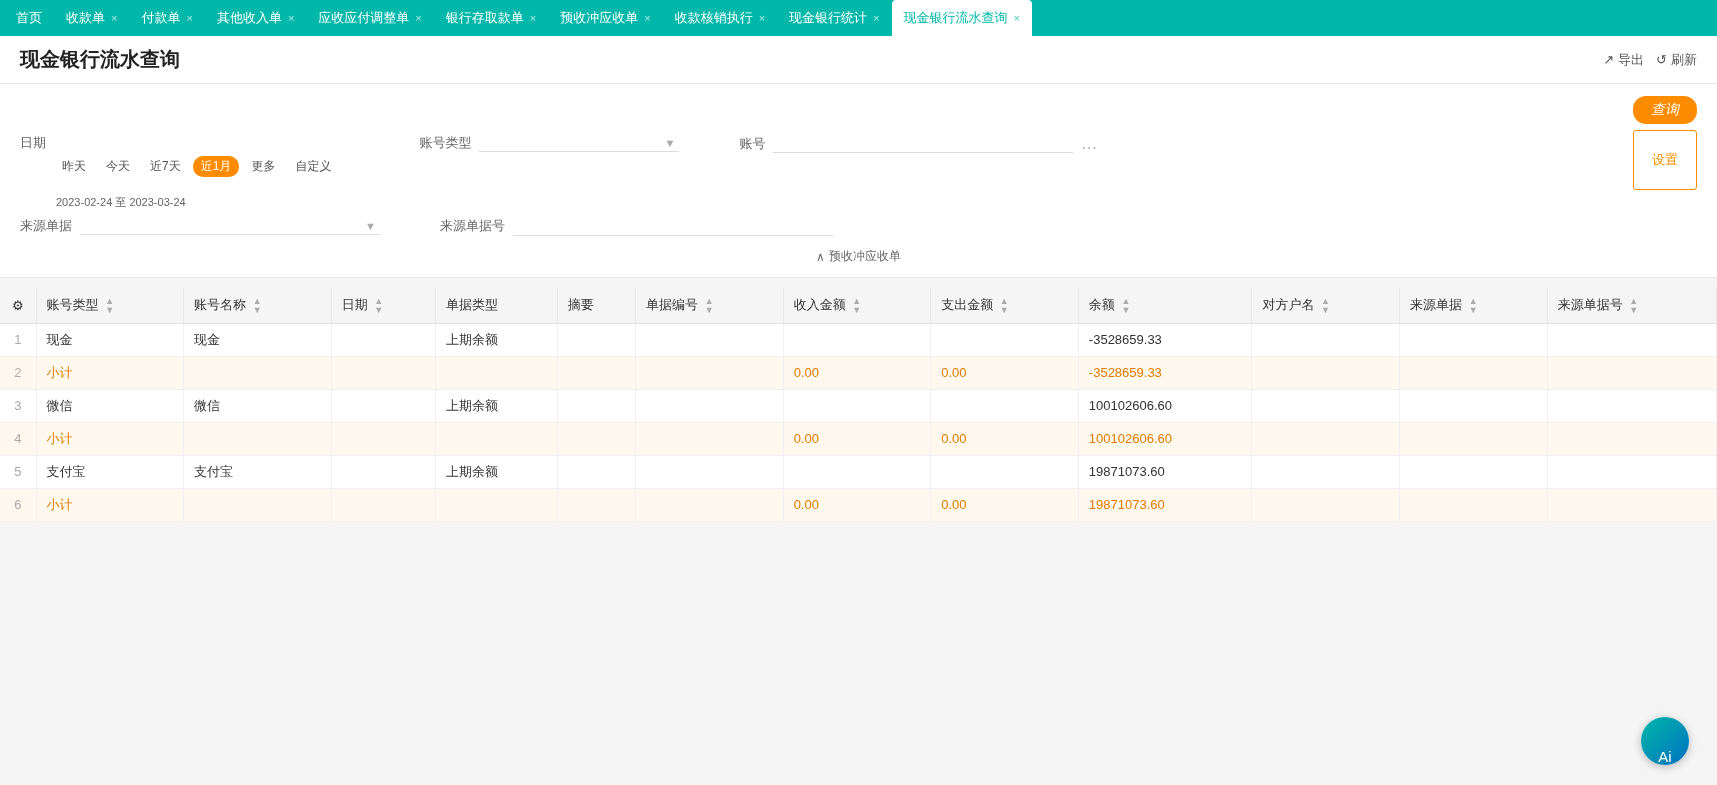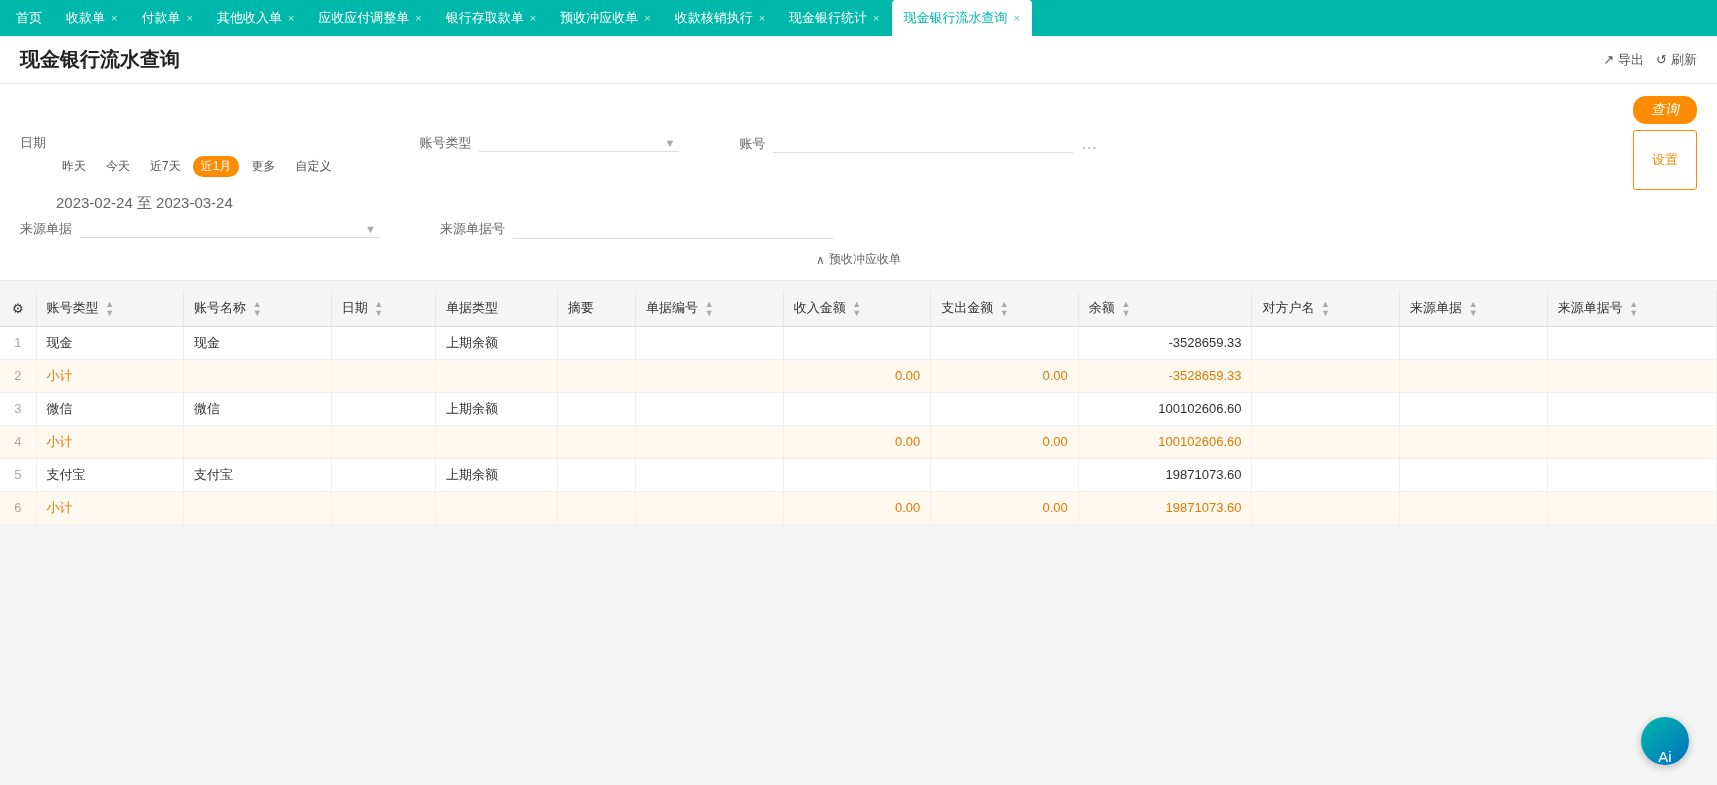--- a/index.html
+++ b/index.html
@@ -100,21 +100,21 @@
       font-size: 12px;
       color: #555;
       margin-top: 46px;
     }
     .date-pill.active {
       background: #ff8c00;
       color: #fff;
       border-radius: 10px;
     }
     .date-range-text {
-      font-size: 15px;
+      font-size: 11px;
       color: #666;
       margin-left: 4px;
     }
     .filter-select {
       display: flex;
       align-items: center;
       border-bottom: 1px solid #ddd;
       padding: 2px 4px;
       min-width: 120px;
       cursor: pointer;
@@ -221,21 +221,21 @@
     tbody tr.subtotal {
       background: #fff8ee;
       color: #e07a00;
     }
     tbody td {
       padding: 7px 10px;
       white-space: nowrap;
       border-right: 1px solid #f0f0f0;
     }
     tbody td.number {
-      text-align: right;
+      text-align: left;
     }
     tbody td.row-num {
       color: #aaa;
       text-align: center;
       width: 30px;
     }
     .subtotal td {
       color: #e07a00;
     }
   </style>

